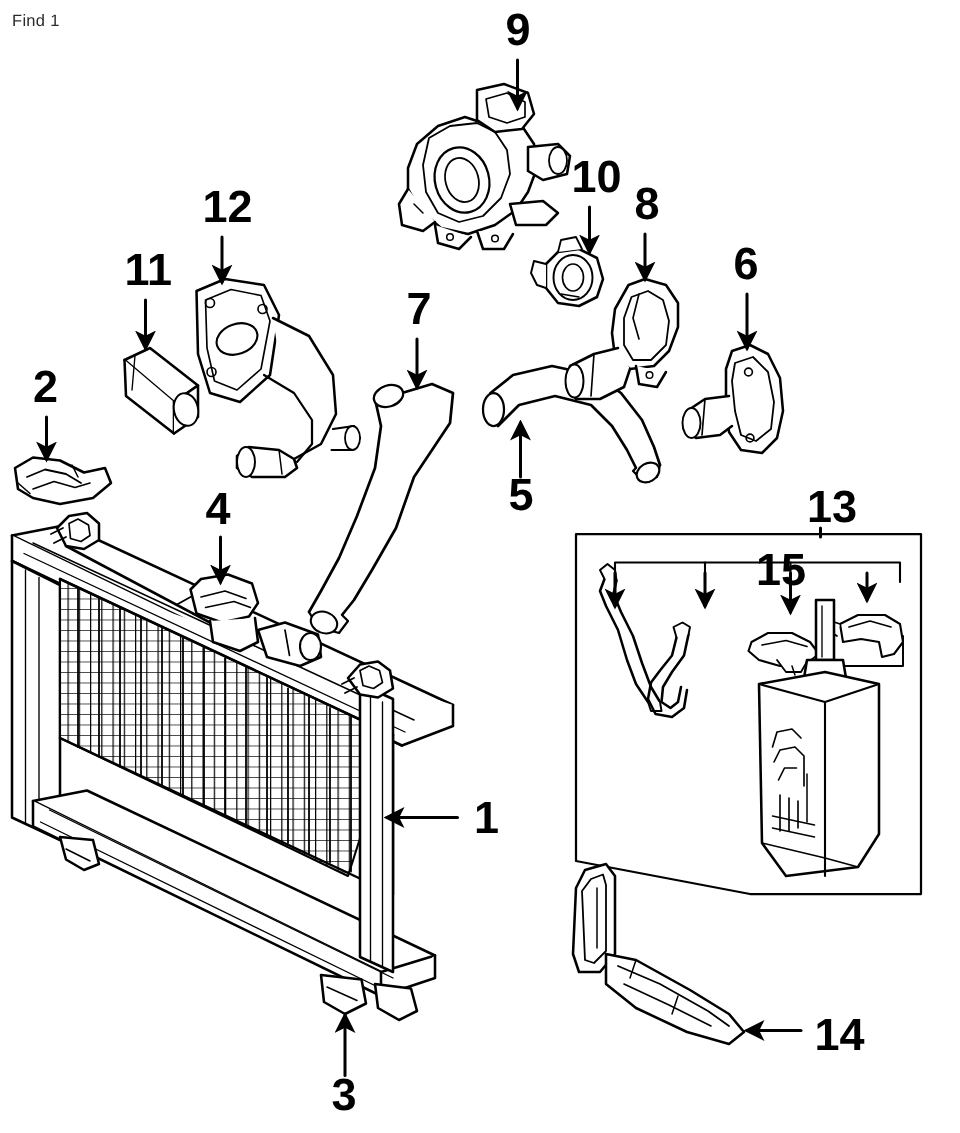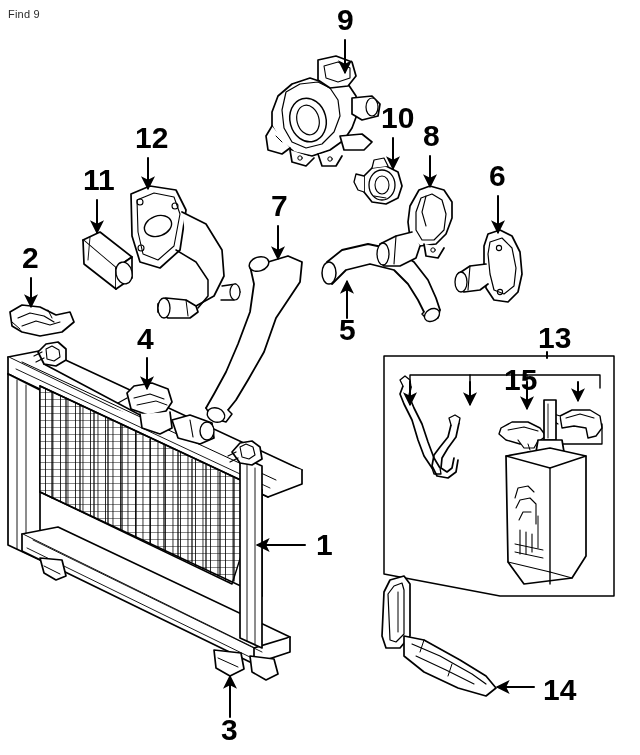--- a/index.html
+++ b/index.html
@@ -39,21 +39,21 @@
     font-weight: bold;
     font-size: 30px;
     fill: #000000;
   }
 </style>
 </head>
 <body>
 
 <div id="page">
 
-  <div id="find-label">Find 9</div>
+  <div id="find-label">Find 1</div>
 
   <svg id="diagram-svg" viewBox="0 0 640 755">
     <defs>
       <pattern id="corePattern" width="7.5" height="7" patternUnits="userSpaceOnUse" patternTransform="rotate(0)">
         <rect width="7.5" height="7" fill="#ffffff"></rect>
         <path d="M0 0 L0 7" stroke="#000" stroke-width="1.6"></path>
         <path d="M0 0 L7.5 0" stroke="#000" stroke-width="0.9"></path>
       </pattern>
       <marker id="solidArrow" viewBox="0 0 12 12" refX="10" refY="6" markerWidth="7" markerHeight="7" orient="auto-start-reverse">
         <path d="M0 0 L12 6 L0 12 L3 6 Z" fill="#000"></path>

